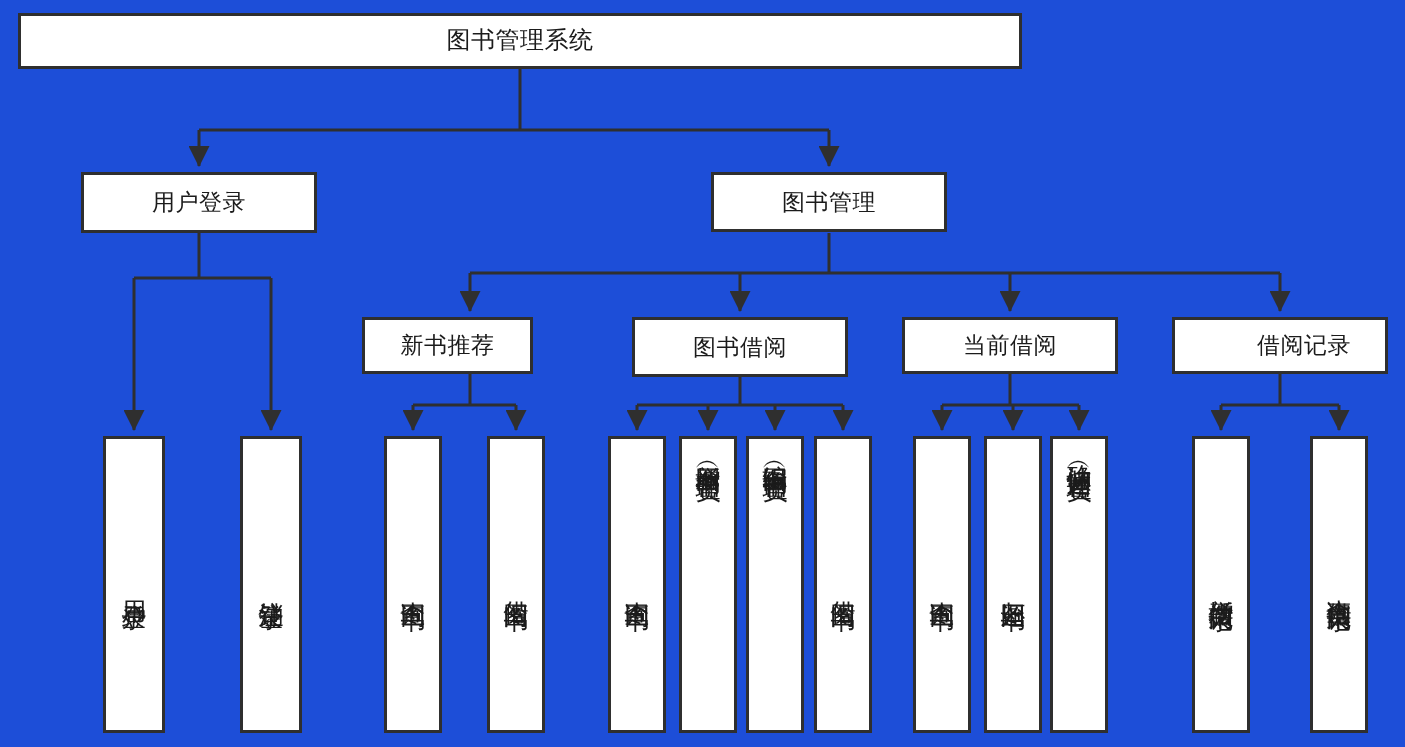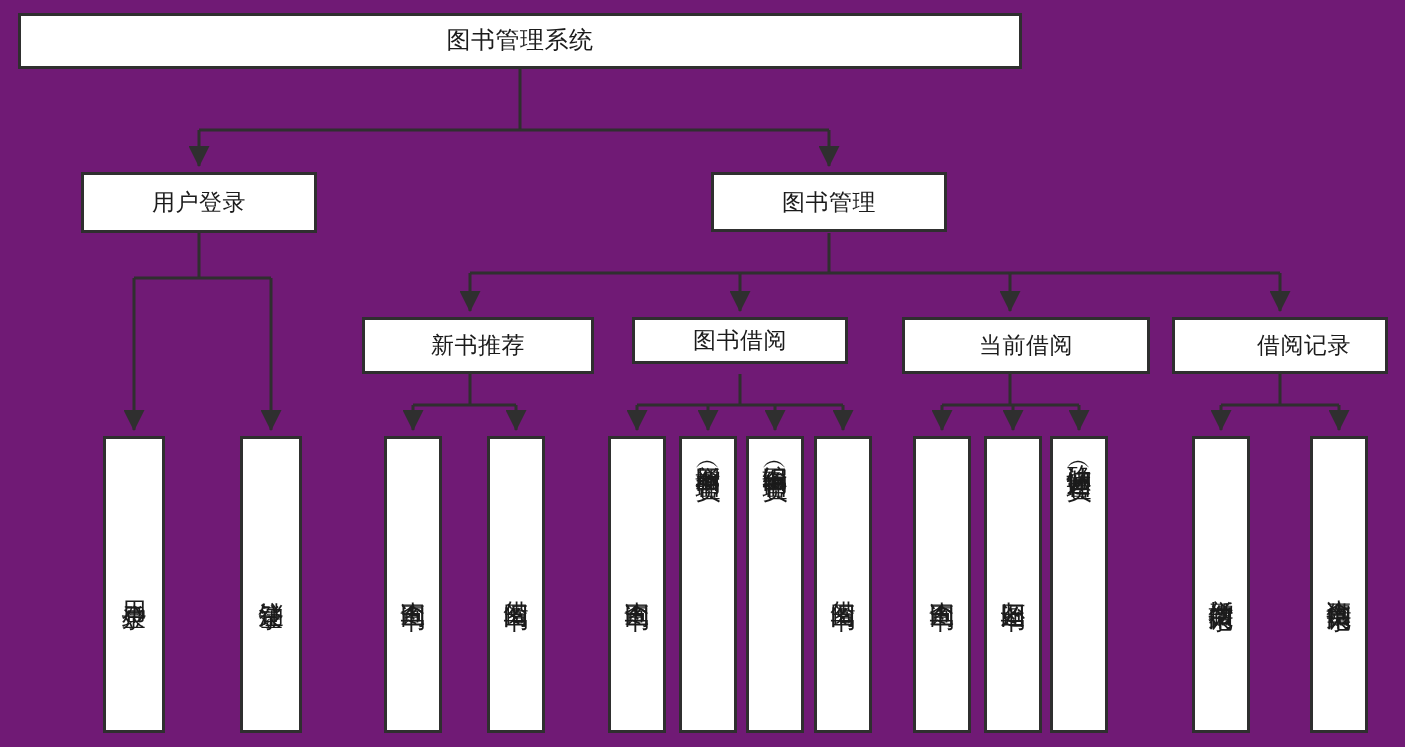--- a/index.html
+++ b/index.html
@@ -4,21 +4,21 @@
 <style>
   html, body {
     margin: 0;
     padding: 0;
     background: #ffffff;
   }
   #canvas {
     position: relative;
     width: 1405px;
     height: 747px;
-    background: #701a75;
+    background: #1d4ed8;
     font-family: "DejaVu Sans", "Liberation Sans", sans-serif;
     overflow: hidden;
   }
   svg.wires {
     position: absolute;
     left: 0;
     top: 0;
     width: 1405px;
     height: 747px;
     pointer-events: none;
@@ -131,27 +131,27 @@
     <span class="node-label">图书管理系统</span>
   </div>
 
   <div class="node h-node" style="left:81px; top:172px; width:236px; height:61px;">
     <span class="node-label">用户登录</span>
   </div>
   <div class="node h-node" style="left:711px; top:172px; width:236px; height:60px;">
     <span class="node-label">图书管理</span>
   </div>
 
-  <div class="node h-node" style="left:362px; top:317px; width:232px; height:57px;">
+  <div class="node h-node" style="left:362px; top:317px; width:171px; height:57px;">
     <span class="node-label">新书推荐</span>
   </div>
-  <div class="node h-node" style="left:632px; top:317px; width:216px; height:47px;">
+  <div class="node h-node" style="left:632px; top:317px; width:216px; height:60px;">
     <span class="node-label">图书借阅</span>
   </div>
-  <div class="node h-node" style="left:902px; top:317px; width:248px; height:57px;">
+  <div class="node h-node" style="left:902px; top:317px; width:216px; height:57px;">
     <span class="node-label">当前借阅</span>
   </div>
   <div class="node h-node" style="left:1172px; top:317px; width:216px; height:57px;padding-left:48px;">
     <span class="node-label">借阅记录</span>
   </div>
 
   <div class="node v-node center-text" style="left:103px; top:436px; width:62px; height:297px;">
     <span class="node-label">用户登录</span>
   </div>
   <div class="node v-node center-text" style="left:240px; top:436px; width:62px; height:297px;">

